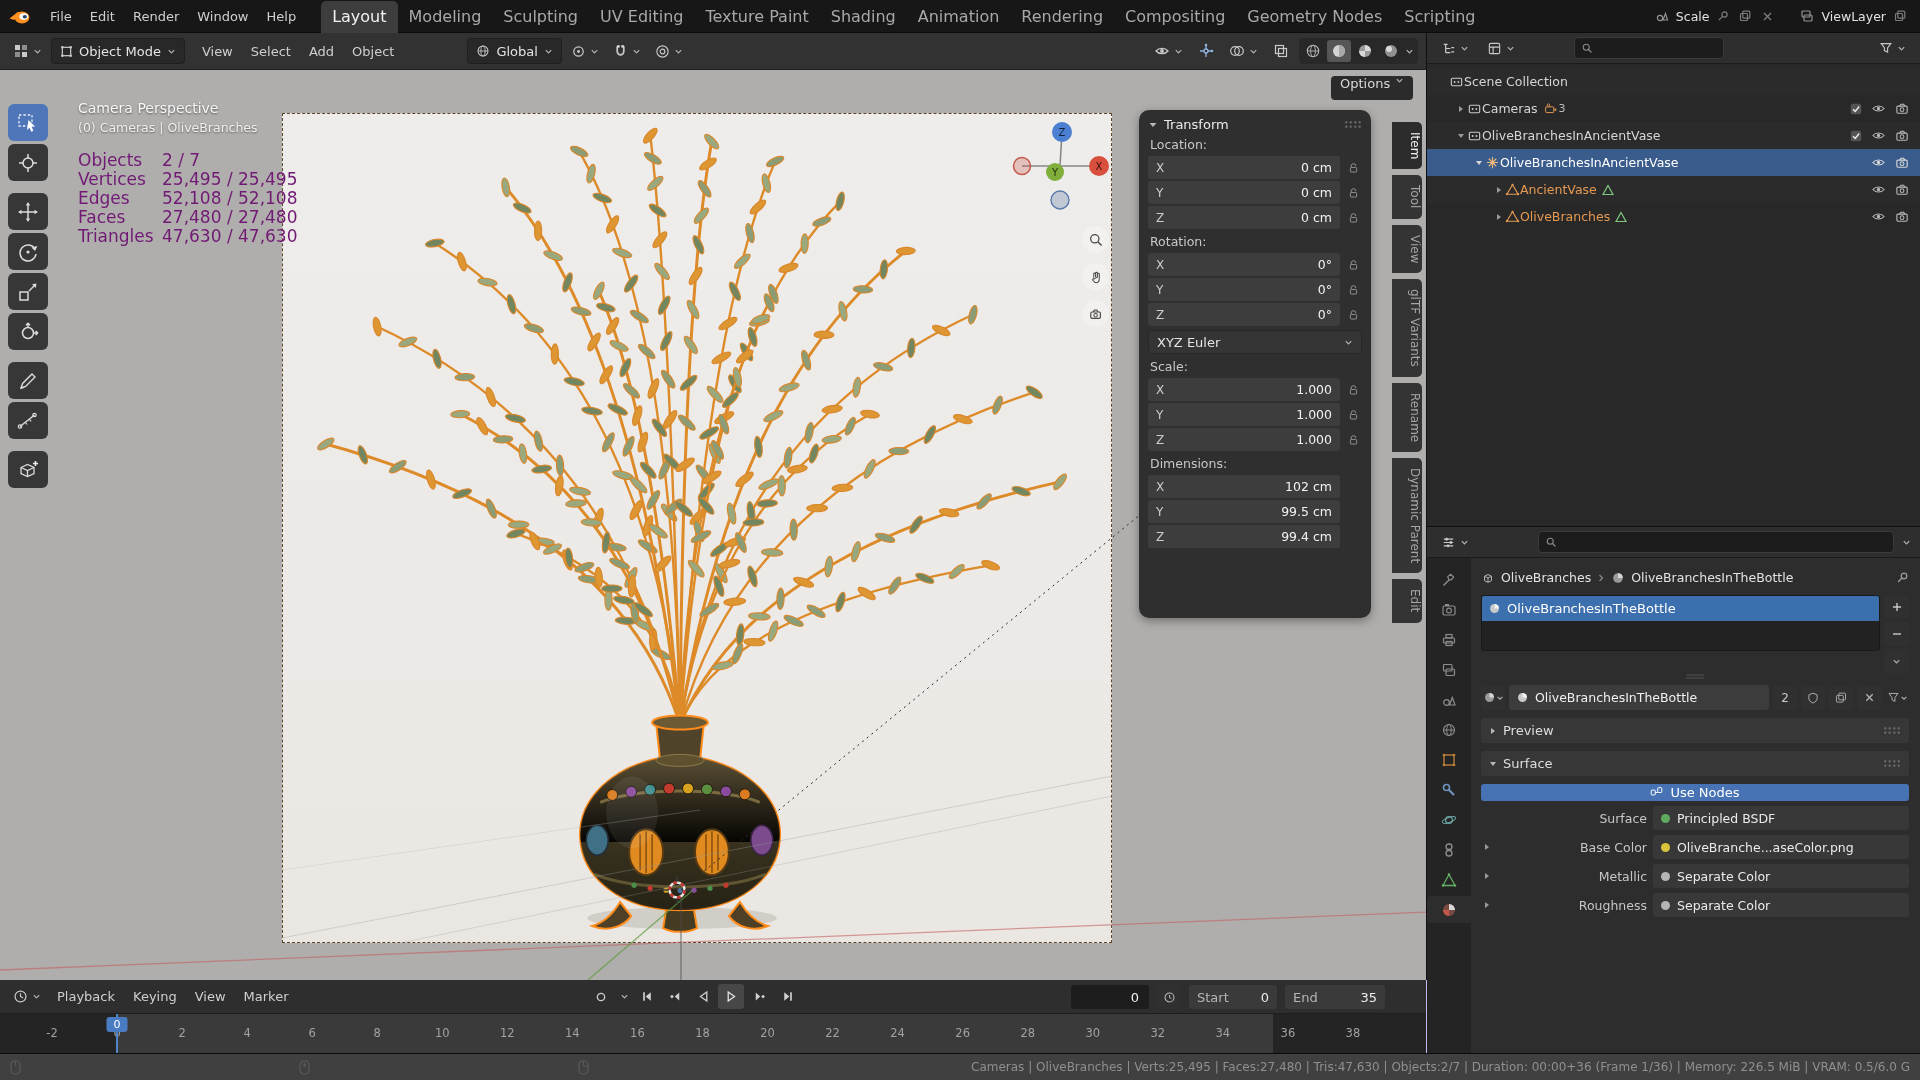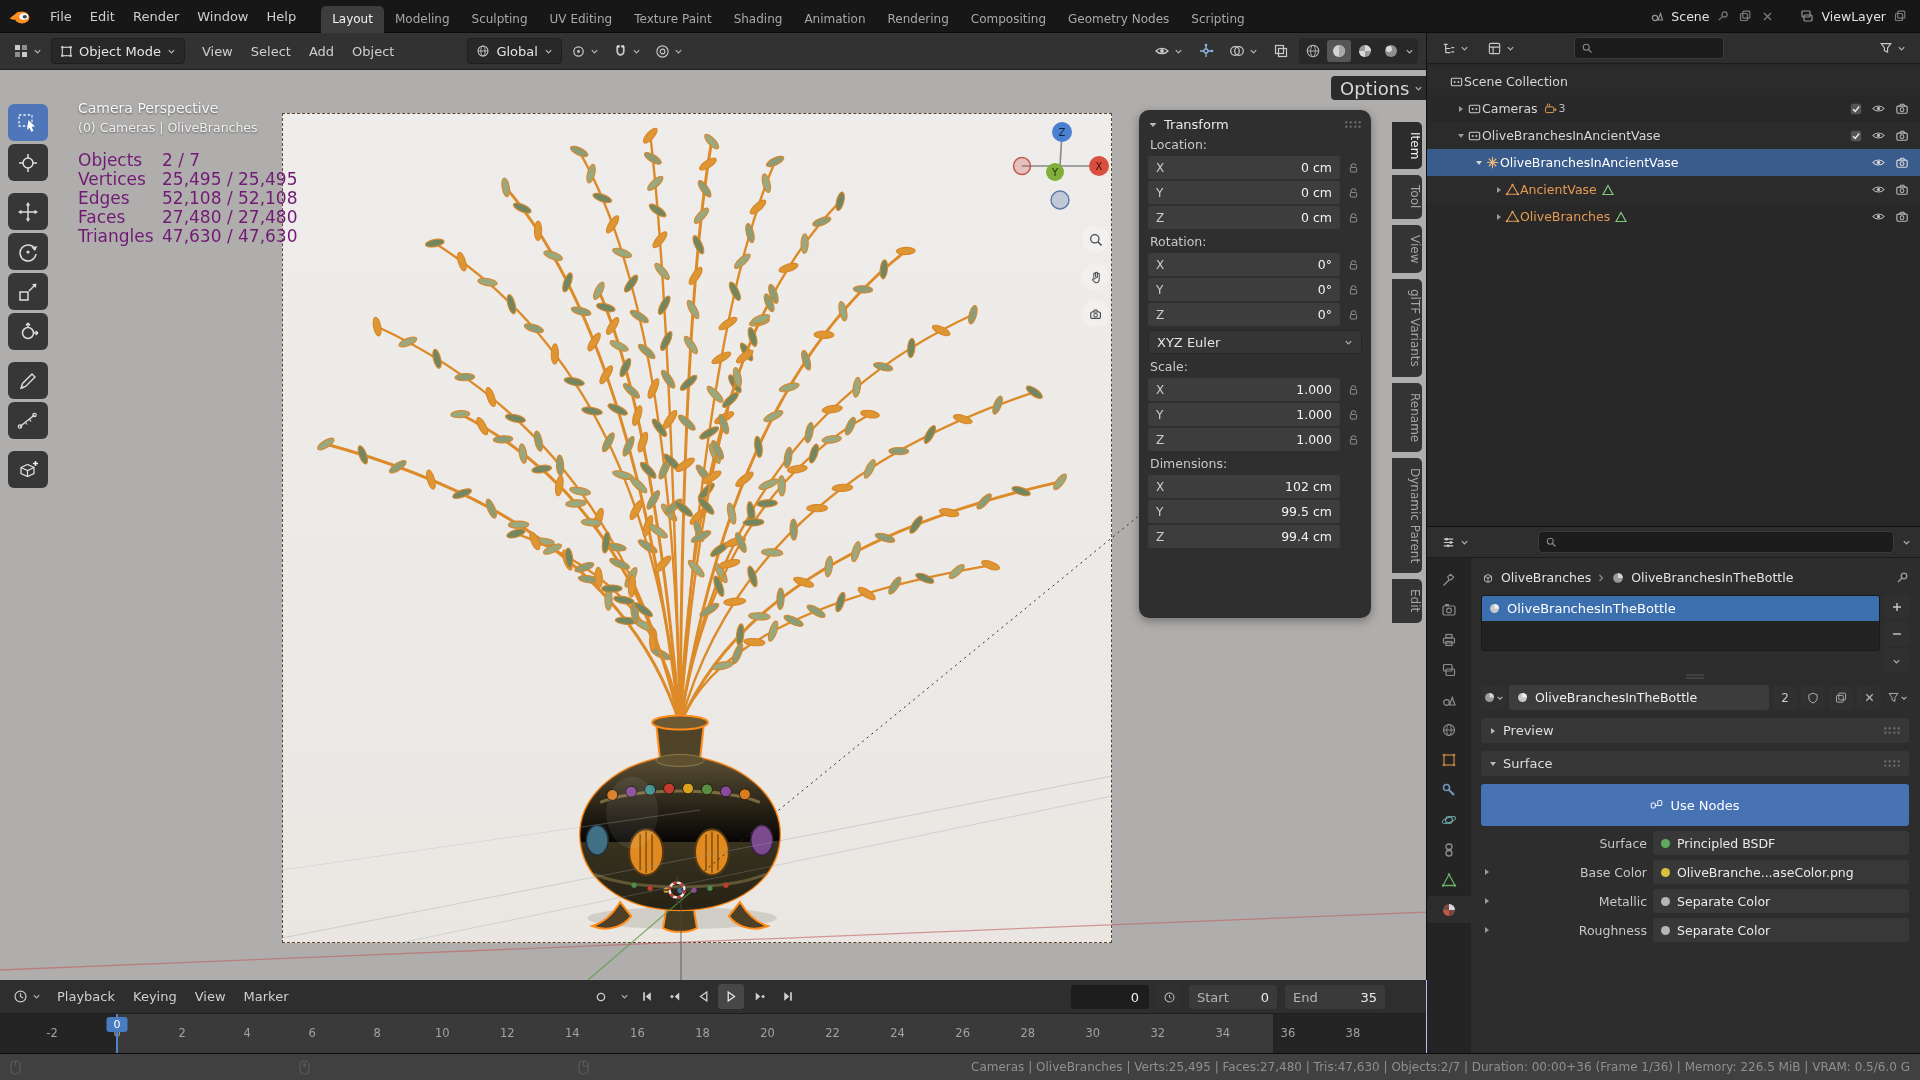--- a/index.html
+++ b/index.html
@@ -7,21 +7,21 @@
 body{position:relative;overflow:hidden;background:#101010;color:#d4d4d4;
 font-family:"DejaVu Sans","Liberation Sans",sans-serif;font-size:13px;cursor:default}
 svg{display:block}
 
 
 #topbar{position:absolute;left:0;top:0;width:1920px;height:33px;background:#171717;
 display:flex;align-items:center;padding:0 8px;border-bottom:1px solid #0c0c0c}
 #topbar .menus{display:flex;margin-left:10px}
 .menu-item{padding:5px 9px;color:#cfcfcf;border-radius:4px}
 .workspaces{display:flex;margin-left:16px;align-items:flex-end;height:33px}
-.ws-tab{padding:6px 11px 7px;color:#a8a8a8;font-size:12px;white-space:nowrap}
+.ws-tab{padding:6px 11px 7px;color:#a8a8a8;font-size:16px;white-space:nowrap}
 .ws-tab.active{background:#3d3d3d;color:#f1f1f1;border-radius:5px 5px 0 0}
 .topbar-right{margin-left:auto;display:flex;align-items:center;gap:6px;padding-right:4px}
 .tb-label{color:#e2e2e2;font-size:12.5px}
 .mini-btn{width:16px;height:16px;display:flex;align-items:center;justify-content:center;opacity:.75}
 .tb-sep{width:12px}
 
 
 #vp-header{position:absolute;left:0;top:33px;width:1427px;height:37px;background:#323232;
 display:flex;align-items:center;gap:4px;padding:0 8px;border-bottom:1px solid #1f1f1f;border-right:1px solid #101010}
 .hdr-btn{height:26px;display:flex;align-items:center;gap:4px;padding:0 5px;border-radius:4px}
@@ -53,21 +53,21 @@
 .tool-gap{height:6px}
 
 
 .nav-gizmo{position:absolute;left:1002px;top:36px}
 .vp-nav{position:absolute;left:1082px;top:156px;display:flex;flex-direction:column;gap:10px}
 .vp-nav-btn{width:27px;height:27px;border-radius:50%;background:rgba(255,255,255,.28);
 display:flex;align-items:center;justify-content:center}
 
 
 .options-btn{position:absolute;left:1331px;top:6px;height:24px;background:#2b2b2b;
-border-radius:4px;display:flex;align-items:center;gap:5px;padding:0 9px;color:#d8d8d8;font-size:18px}
+border-radius:4px;display:flex;align-items:flex-start;gap:5px;padding:0 9px;color:#d8d8d8;font-size:13px}
 
 
 .npanel{position:absolute;left:1139px;top:40px;width:232px;height:508px;background:rgba(42,42,42,.97);
 border-radius:10px;padding:7px 9px;box-shadow:0 3px 10px rgba(0,0,0,.35)}
 .np-head{display:flex;align-items:center;gap:6px;color:#eaeaea;margin-bottom:4px}
 .grip{margin-left:auto;width:18px;height:9px;
 background-image:radial-gradient(#6d6d6d 1px,transparent 1.3px);background-size:4.5px 4.5px}
 .np-label{font-size:12.5px;color:#c8c8c8;margin:5px 2px 4px}
 .vec{display:flex;flex-direction:column;gap:2px;margin-bottom:4px}
 .vecrow{display:flex;align-items:center;gap:4px}
@@ -109,21 +109,21 @@
 .bc{display:flex;align-items:center;gap:6px;height:25px;color:#e3e3e3;font-size:12.5px}
 .slot-wrap{display:flex;gap:4px;margin-top:5px}
 .slot-list{flex:1;height:56px;background:#222;border:1px solid #1a1a1a;border-radius:3px;overflow:hidden}
 .slot-row{height:25px;display:flex;align-items:center;gap:6px;padding:0 6px;background:#3c6fae;color:#fff}
 .slot-rail{width:25px;display:flex;flex-direction:column;gap:3px}
 .sq-btn{height:24px;min-width:24px;background:#303030;border-radius:3px;display:flex;align-items:center;justify-content:center;color:#c9c9c9;font-size:12px}
 .list-grip{height:7px;display:flex;justify-content:center;align-items:center}
 .mat-row{display:flex;align-items:center;gap:4px;margin-top:5px}
 .mat-field{flex:1;height:25px;background:#3c3c3c;border-radius:3px;display:flex;align-items:center;gap:6px;padding:0 7px;color:#f0f0f0;font-size:12.5px}
 .phead{height:25px;background:#373737;border-radius:3px;display:flex;align-items:center;gap:6px;padding:0 8px;margin-top:8px;color:#dedede}
-.use-nodes{height:42px;margin-top:8px;background:#4772b3;border-radius:3px;
+.use-nodes{height:17px;margin-top:8px;background:#4772b3;border-radius:3px;
 display:flex;align-items:center;justify-content:center;gap:7px;color:#fff}
 .prow{display:flex;align-items:center;margin-top:5px;gap:6px}
 .pexp{width:12px;display:flex;justify-content:center}
 .plabel{width:148px;text-align:right;color:#c6c6c6;font-size:12.5px}
 .pfield{flex:1;height:24px;background:#383838;border-radius:3px;display:flex;align-items:center;gap:7px;padding:0 8px;color:#eaeaea;font-size:12.5px}
 .dot{width:9px;height:9px;border-radius:50%;flex:none}
 
 
 #timeline{position:absolute;left:0;top:980px;width:1427px;height:73px;border-right:1px solid #c4b5fd}
 .tl-head{position:relative;height:34px;background:#2e2e2e;border-bottom:1px solid #1e1e1e;
@@ -184,21 +184,21 @@
       <span class="ws-tab">Geometry Nodes</span>
       <span class="ws-tab">Scripting</span>
     </div>
   <div class="topbar-right">
     <span class="mini-btn">
       <svg width="14" height="14" viewBox="0 0 14 14">
           <circle cx="5" cy="9" r="2.6" fill="none" stroke="#bdbdbd" stroke-width="1.2"></circle>
           <path d="M8 11 L10.5 4.5 L12.5 11 Z" fill="none" stroke="#bdbdbd" stroke-width="1.2"></path>
         </svg>
     </span>
-    <span class="tb-label">Scene</span>
+    <span class="tb-label">Scale</span>
     <span class="mini-btn">
       <svg width="12" height="12" viewBox="0 0 12 12">
           <circle cx="7.5" cy="4.5" r="2.6" fill="none" stroke="#9d9d9d" stroke-width="1.2"></circle>
           <path d="M5.6 6.4 L1.8 10.2" stroke="#9d9d9d" stroke-width="1.2"></path>
         </svg>
     </span>
     <span class="mini-btn">
       <svg width="12" height="12" viewBox="0 0 12 12">
           <rect x="1.5" y="3.5" width="7" height="7" rx="1" fill="none" stroke="#9d9d9d" stroke-width="1.2"></rect>
           <rect x="3.8" y="1.2" width="7" height="7" rx="1" fill="none" stroke="#9d9d9d" stroke-width="1.2"></rect>

